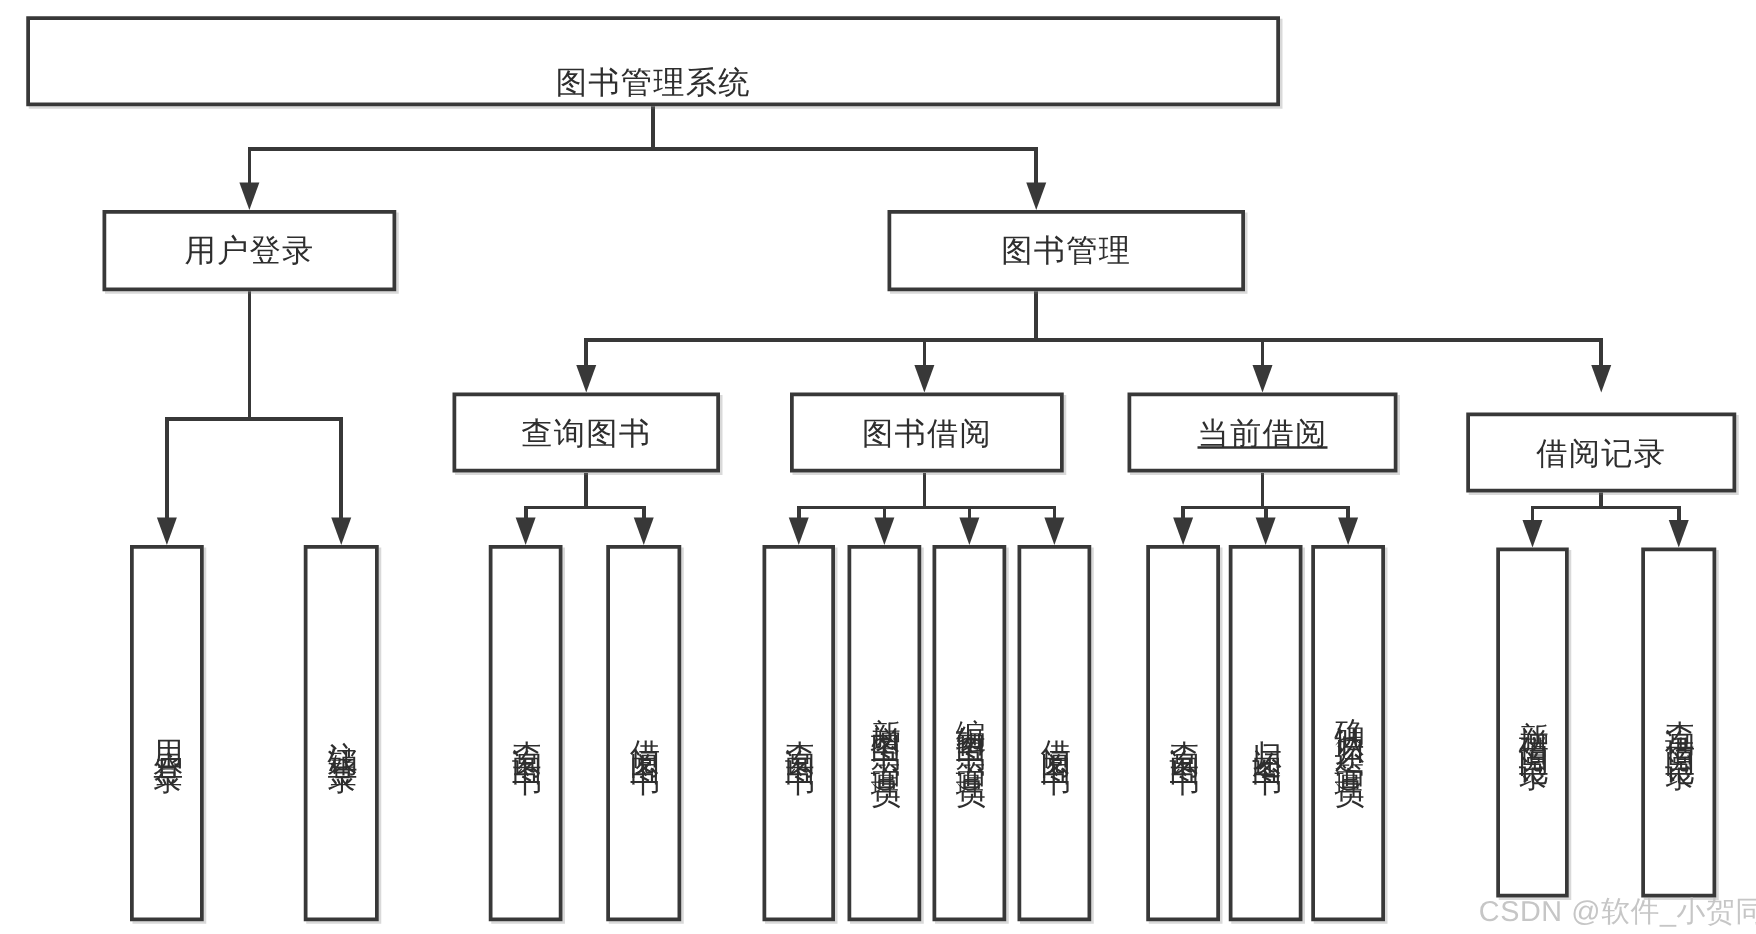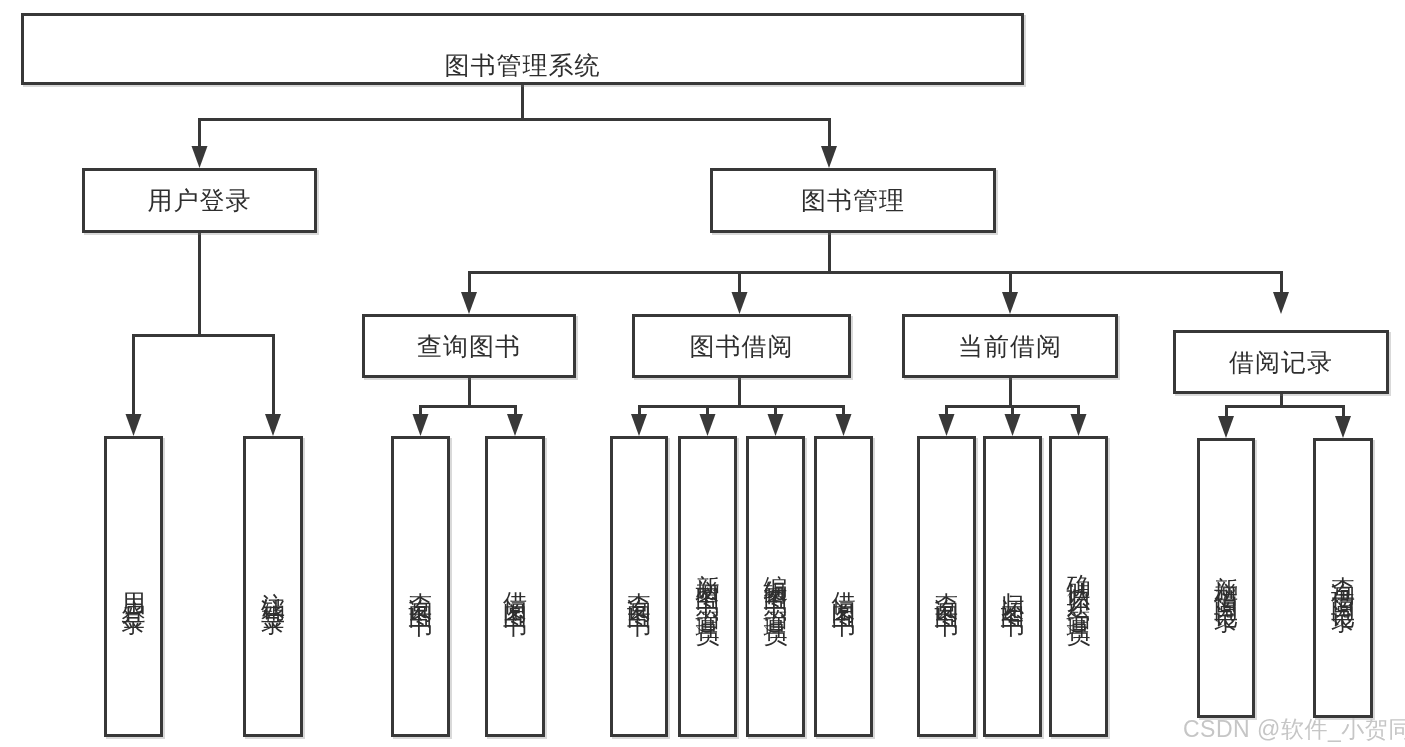--- a/index.html
+++ b/index.html
@@ -146,21 +146,21 @@
   <div class="node hnode" style="left:710px; top:168px; width:286px; height:65px;">
     <span>图书管理</span>
   </div>
 
   <div class="node hnode" style="left:362px; top:314px; width:214px; height:64px;">
     <span>查询图书</span>
   </div>
   <div class="node hnode" style="left:632px; top:314px; width:219px; height:64px;">
     <span>图书借阅</span>
   </div>
-  <div class="node hnode" style="left:902px; top:314px; width:216px; height:64px;">
+  <div class="node hnode" style="left:902px; top:314px; width:216px; height:64px;text-decoration:underline;">
     <span>当前借阅</span>
   </div>
   <div class="node hnode" style="left:1173px; top:314px; width:216px; height:64px;margin-top:16px;">
     <span>借阅记录</span>
   </div>
 
   <div class="node vnode" style="left:104px; top:436px; width:59px; height:301px;">
     <span>用户登录</span>
   </div>
   <div class="node vnode" style="left:243px; top:436px; width:60px; height:301px;">

